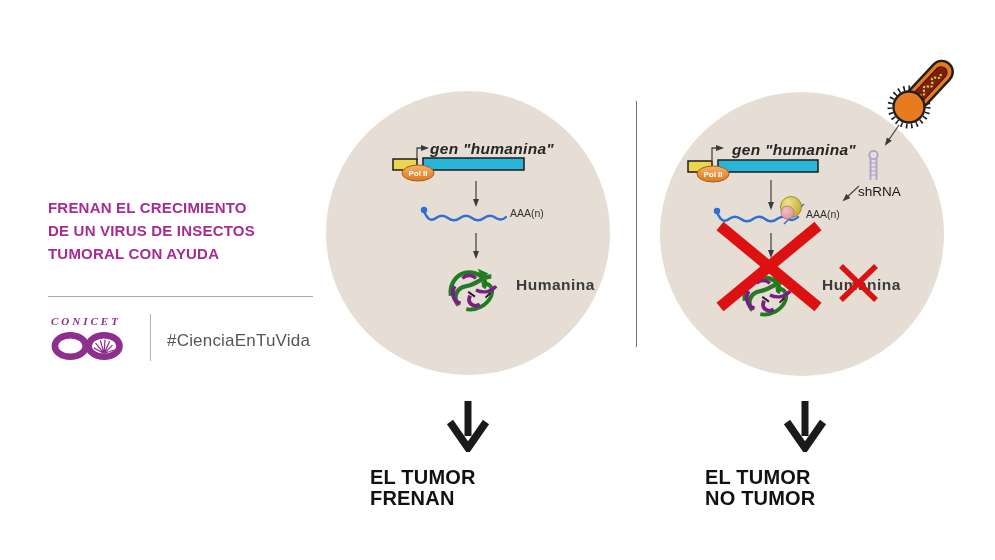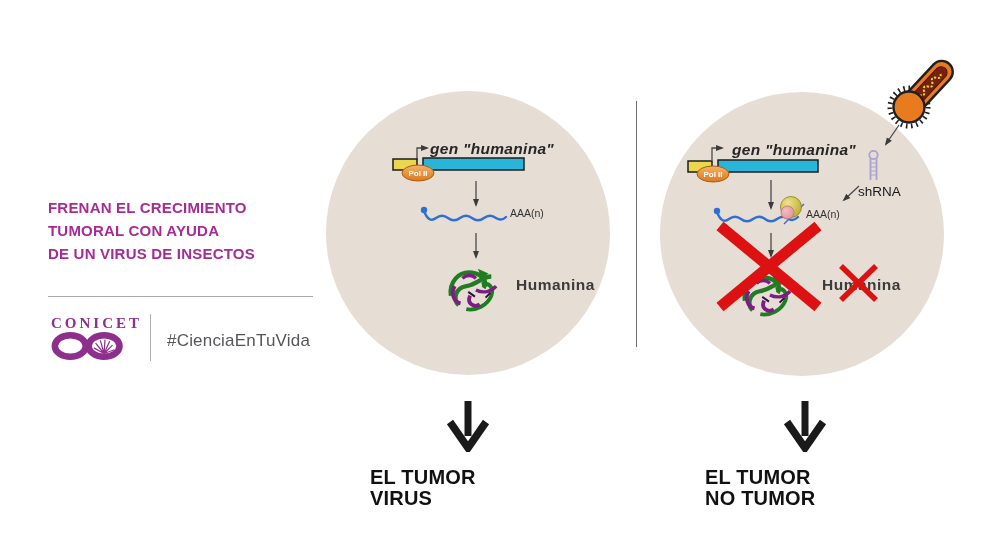--- a/index.html
+++ b/index.html
@@ -13,22 +13,23 @@
   
   .headline{
     left:48px;top:196px;width:300px;
     font-size:15px;font-weight:bold;line-height:23px;letter-spacing:0.2px;
     color:var(--headline-magenta,#a62c94);
   }
   .rule-h{left:48px;top:296px;width:265px;height:1px;background:#a9a9a9;}
   .wordmark{
     left:51px;top:315px;
     font-family:"Liberation Serif", serif;
-    font-size:15px;font-weight:bold;letter-spacing:3px;
+    font-size:11px;font-weight:bold;letter-spacing:3px;
     color:var(--brand-purple,#8e2f8e);
+    font-style:italic;
   }
   .logo-svg{left:50px;top:331px;}
   .rule-v{left:150px;top:314px;width:1px;height:47px;background:#b0b0b0;}
   .hashtag{left:167px;top:331px;font-size:17px;color:var(--hashtag-gray,#55565a);letter-spacing:0.2px;}
 
   
   .cell{width:284px;height:284px;border-radius:50%;background:var(--cell-beige,#e6ddd4);}
   #cell-left{left:326px;top:91px;}
   #cell-right{left:660px;top:92px;}
   .cell svg{position:absolute;left:0;top:0;}
@@ -87,22 +88,22 @@
       <path d="M28 34 C24 42 32 47 38 43" stroke="#7c1d85" stroke-width="4" fill="none"></path>
       <path d="M34 28 C42 32 50 30 55 24" stroke="#7c1d85" stroke-width="3.5" fill="none"></path>
       <path d="M20 16 C24 12 30 12 34 16" stroke="#7c1d85" stroke-width="3.5" fill="none"></path>
       <path d="M26 30 l7 5 M44 36 l5 -5" stroke="#320f38" stroke-width="2" fill="none"></path>
     </symbol>
   </defs>
 </svg>
 
 <div class="abs headline">
   <div>FRENAN EL CRECIMIENTO</div>
+  <div>DE UN VIRUS DE INSECTOS</div>
   <div>TUMORAL CON AYUDA</div>
-  <div>DE UN VIRUS DE INSECTOS</div>
 </div>
 
 <div class="abs rule-h"></div>
 
 <div class="abs wordmark">CONICET</div>
 <svg class="abs logo-svg" width="80" height="30" viewBox="0 0 84 32">
   <ellipse cx="21" cy="16" rx="16.5" ry="11.5" fill="none" stroke="var(--brand-purple,#8e2f8e)" stroke-width="7"></ellipse>
   <ellipse cx="57" cy="16" rx="16.5" ry="11.5" fill="none" stroke="var(--brand-purple,#8e2f8e)" stroke-width="7"></ellipse>
   <g stroke="var(--brand-purple,#8e2f8e)" stroke-width="1.3">
     <path d="M57 24 L46 18 M57 24 L48 13 M57 24 L53 10 M57 24 L58 9 M57 24 L63 11 M57 24 L66 15 M57 24 L68 20"></path>
@@ -197,18 +198,18 @@
   <line x1="22" y1="3" x2="22" y2="38" stroke="#1a1a1a" stroke-width="7"></line>
   <path d="M4 24 L22 50 L40 24" fill="none" stroke="#1a1a1a" stroke-width="7.5"></path>
 </svg>
 <svg class="big-arrow" style="left:783px;top:398px" width="44" height="54" viewBox="0 0 44 54">
   <line x1="22" y1="3" x2="22" y2="38" stroke="#1a1a1a" stroke-width="7"></line>
   <path d="M4 24 L22 50 L40 24" fill="none" stroke="#1a1a1a" stroke-width="7.5"></path>
 </svg>
 
 <div id="caption-left" class="abs caption">
   <div>EL TUMOR</div>
-  <div>VIRUS</div>
+  <div>FRENAN</div>
 </div>
 <div id="caption-right" class="abs caption">
   <div>EL TUMOR</div>
   <div>NO TUMOR</div>
 </div>
 
 </body></html>

